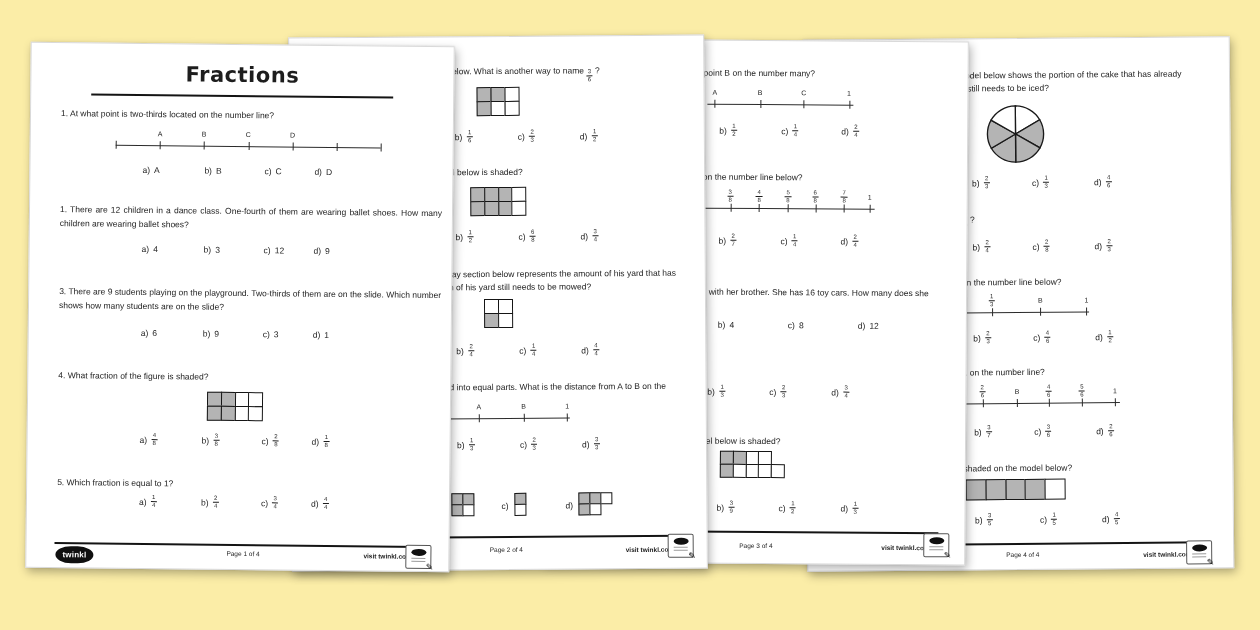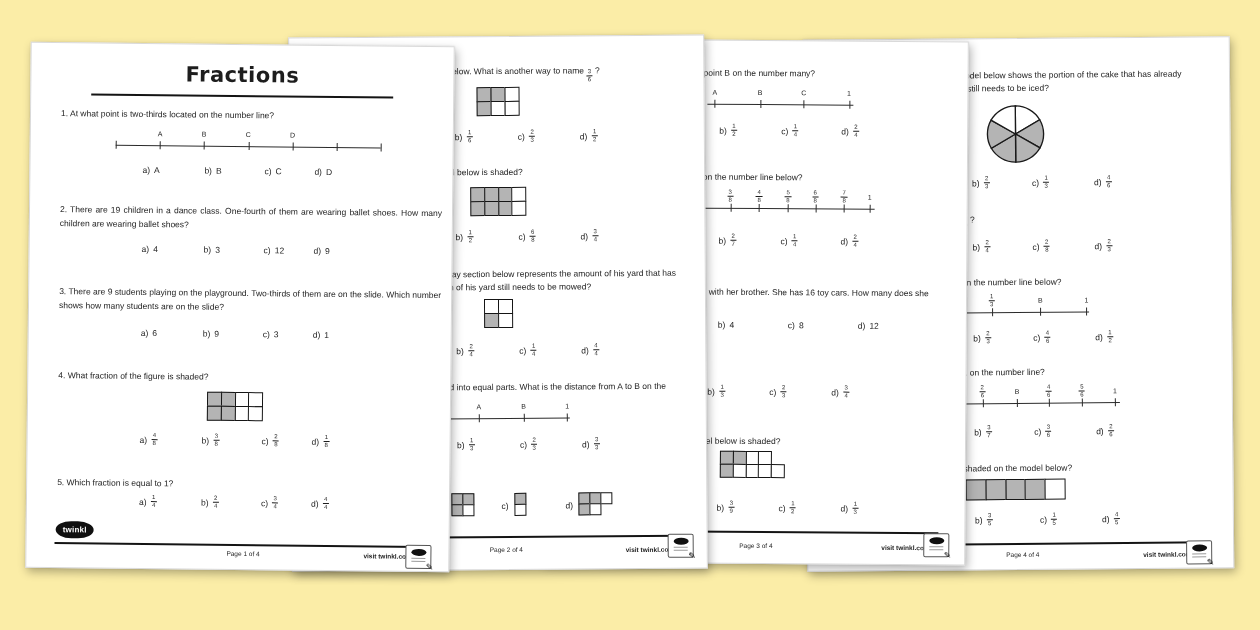--- a/index.html
+++ b/index.html
@@ -73,21 +73,21 @@
           </span>
           <span class="opt" style="left: 234px;">
             <span class="opt-k">c)</span>
             <span class="opt-v">C</span>
           </span>
           <span class="opt" style="left: 284px;">
             <span class="opt-k">d)</span>
             <span class="opt-v">D</span>
           </span>
         </div>
-        <div class="stem" style="top: 160px; left: 30px; width: 382px;"><span>2. There are 19 children in a dance class. One-fourth of them are wearing ballet shoes. How many children are wearing ballet shoes?</span></div>
+        <div class="stem" style="top: 160px; left: 30px; width: 382px;"><span>1. There are 12 children in a dance class. One-fourth of them are wearing ballet shoes. How many children are wearing ballet shoes?</span></div>
         <div class="opts" style="top: 200px;">
           <span class="opt" style="left: 112px;">
             <span class="opt-k">a)</span>
             <span class="opt-v">4</span>
           </span>
           <span class="opt" style="left: 174px;">
             <span class="opt-k">b)</span>
             <span class="opt-v">3</span>
           </span>
           <span class="opt" style="left: 234px;">
@@ -188,21 +188,21 @@
           </span>
           <span class="opt" style="left: 284px;">
             <span class="opt-k">d)</span>
             <span class="frac">
               <span class="fn">4</span>
               <span class="fd">4</span>
             </span>
           </span>
         </div>
         <div class="f-line" style="top: 499px; left: 28px; right: 26px;"></div>
-        <div class="logo" style="left: 29px; top: 478px;">twinkl</div>
+        <div class="logo" style="left: 29px; top: 503px;">twinkl</div>
         <div class="pg-label" style="left: 200px; top: 505px;">Page 1 of 4</div>
         <div class="visit" style="left: 337px; top: 506px;">visit twinkl.com</div>
         <div class="badge" style="left: 379px; top: 498px;">
           <div class="badge-blob"></div>
           <div class="badge-line"></div>
           <div class="badge-line"></div>
           <span class="badge-pencil">✎</span>
         </div>
       </div>
       <div class="page" style="left: 290px; top: 36px; width: 414px; height: 532px; z-index: 3; transform: rotate(-0.4deg);">

